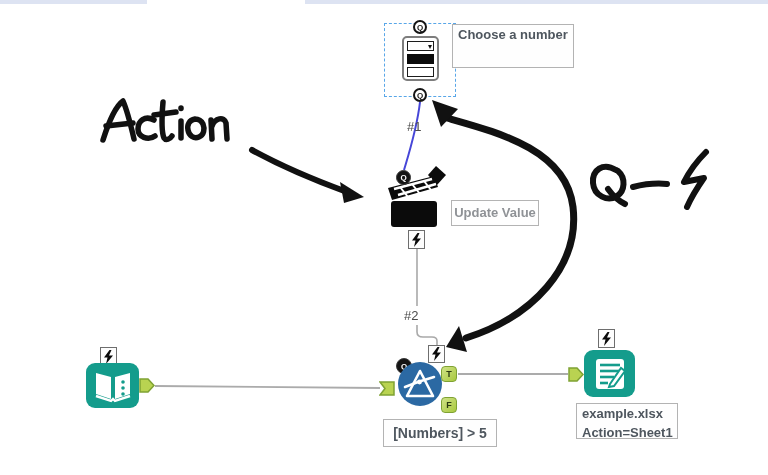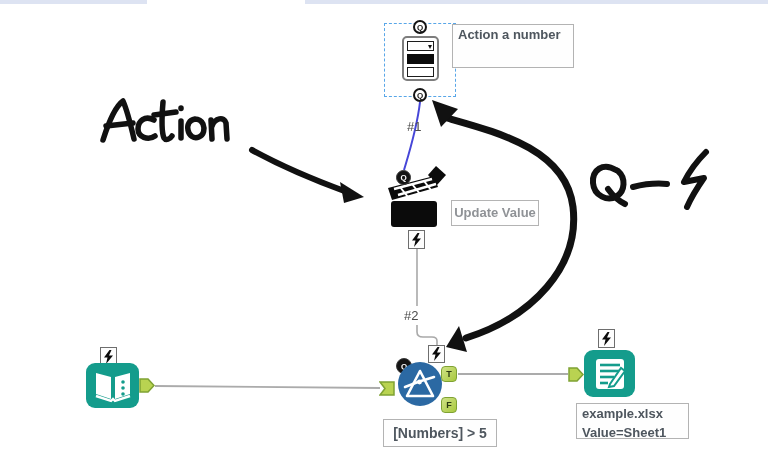--- a/index.html
+++ b/index.html
@@ -112,21 +112,21 @@
     <div class="dd-row r1">
       <span class="dd-caret">▾</span>
     </div>
     <div class="dd-row r2"></div>
     <div class="dd-row r3"></div>
   </div>
   <div class="q-ring" style="left:413px; top:20px;">Q</div>
   <div class="q-ring" style="left:413px; top:88px;">Q</div>
 
   <div class="note-box" style="left:452px; top:24px; width:122px; height:44px;">
-    <div>Action a number</div>
+    <div>Choose a number</div>
   </div>
 
   <svg class="abs" style="left:386px; top:164px;" width="64" height="66" viewBox="0 0 64 66">
 
     <polygon points="50,2 60,11 51,21 42,11" fill="#0b0b0b"></polygon>
 
     <g>
       <polygon points="2,24 48,12 52,23 6,36" fill="#0b0b0b"></polygon>
       <line x1="8" y1="25" x2="46" y2="15" stroke="#fff" stroke-width="2.4"></line>
       <line x1="12" y1="31" x2="50" y2="20" stroke="#fff" stroke-width="2.4"></line>
@@ -204,23 +204,23 @@
     <svg width="36" height="36" viewBox="0 0 36 36">
       <rect x="4" y="3" width="28" height="30" rx="3" fill="#fff"></rect>
       <line x1="8" y1="9" x2="28" y2="9" stroke="#149c8c" stroke-width="2.6"></line>
       <line x1="8" y1="15" x2="28" y2="15" stroke="#149c8c" stroke-width="2.6"></line>
       <line x1="8" y1="21" x2="22" y2="21" stroke="#149c8c" stroke-width="2.6"></line>
       <line x1="8" y1="27" x2="16" y2="27" stroke="#149c8c" stroke-width="2.6"></line>
       <path d="M18,28 L29,12 L33,15 L22,30 L17,31 Z" fill="#fff" stroke="#149c8c" stroke-width="2"></path>
     </svg>
   </div>
 
-  <div class="note-box" style="left:576px; top:403px; width:113px; height:36px;">
+  <div class="note-box" style="left:576px; top:403px; width:102px; height:36px;">
     <div>example.xlsx</div>
-    <div>Value=Sheet1</div>
+    <div>Action=Sheet1</div>
   </div>
 
   <svg class="overlay" width="768" height="475">
     <g stroke="#111111" stroke-width="5.5" stroke-linecap="round" stroke-linejoin="round" fill="none">
 
       <path d="M103,140 C109,121 116,106 123,101 C127,110 131,126 134,139"></path>
       <path d="M106,126 L133,123"></path>
 
       <path d="M154,120 C145,115 138,121 138,129 C138,137 148,141 155,136"></path>
 

